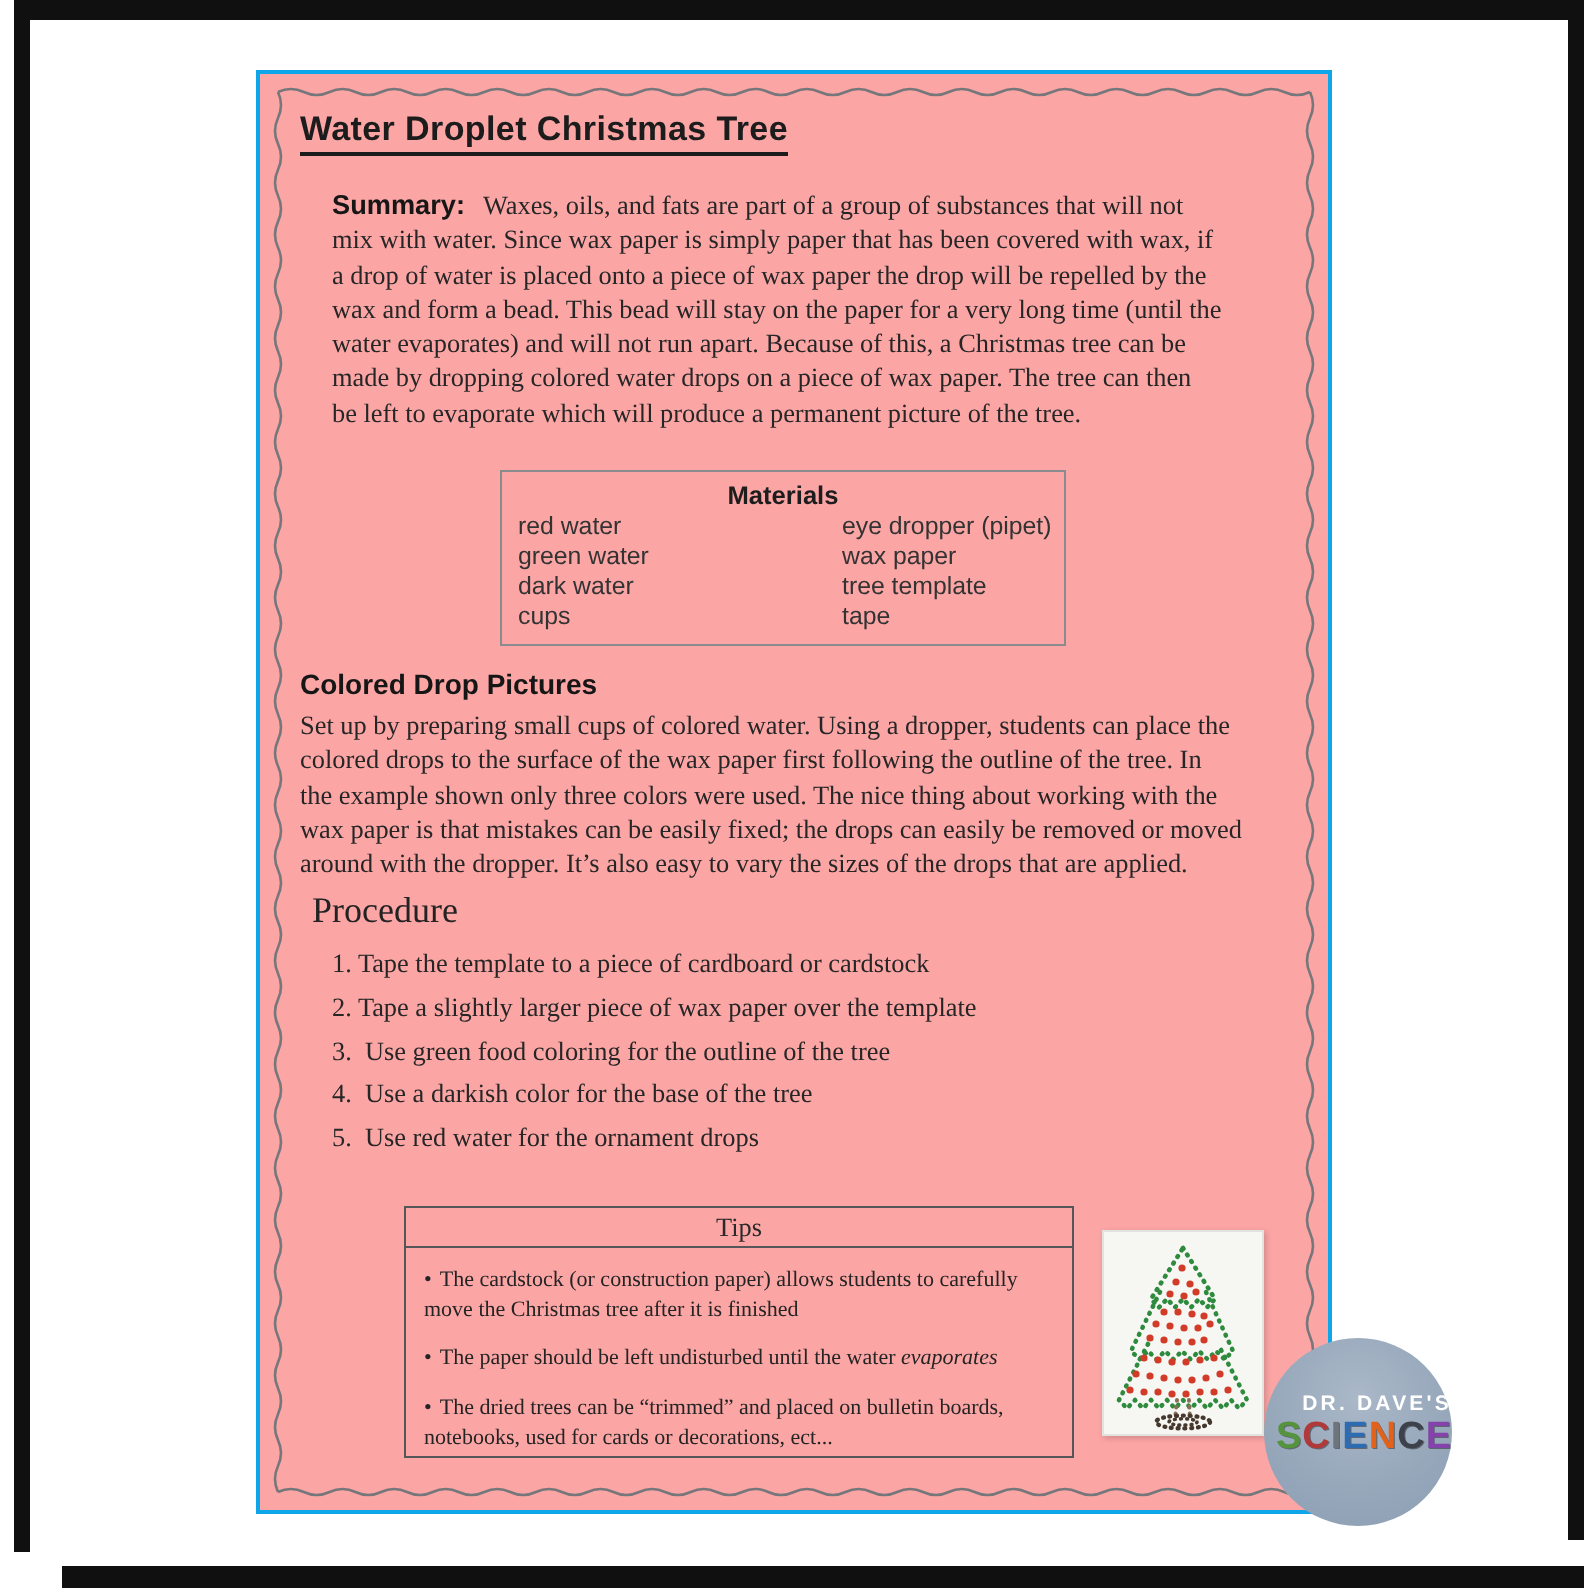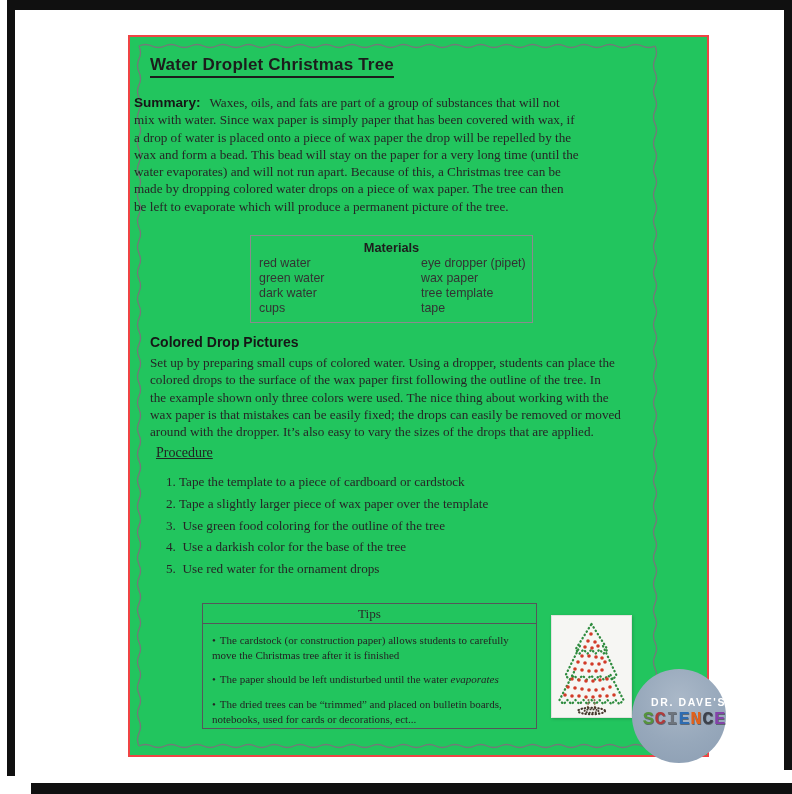--- a/index.html
+++ b/index.html
@@ -10,31 +10,31 @@
   
   .frame{position:absolute;background:#101010;}
   #frame-top{left:7px;top:0;width:785px;height:10px;}
   #frame-left{left:7px;top:0;width:8px;height:776px;}
   #frame-right{left:784px;top:0;width:8px;height:770px;}
   #frame-bottom{left:31px;top:783px;width:761px;height:11px;}
 
   
   #page{
     position:absolute;left:128px;top:35px;width:534px;height:718px;
-    background:#22c55e;border:2px solid #ef4444;padding-left:43px;
+    background:#fca5a5;border:2px solid #0ea5e9;
   }
   #wavy-border{position:absolute;left:0;top:0;width:534px;height:718px;pointer-events:none;}
 
   .abs{position:absolute;}
   #doc-title{
     left:20px;top:18px;font-family:"Liberation Sans",sans-serif;
     font-weight:bold;font-size:17px;color:#1c1c1c;
     border-bottom:2.2px solid #1c1c1c;padding-bottom:1px;letter-spacing:.2px;
   }
-  #summary-par{left:4px;top:57px;width:516px;font-size:13.2px;line-height:17.3px;white-space:pre-line;}
+  #summary-par{left:36px;top:57px;width:516px;font-size:13.2px;line-height:17.3px;white-space:pre-line;}
   #summary-par .lbl{
     font-family:"Liberation Sans",sans-serif;font-weight:bold;font-size:13.6px;
     color:#161616;margin-right:9px;white-space:normal;
   }
   
   #materials-box{
     left:120px;top:198px;width:281px;height:86px;
     border:1.4px solid #8a8b8e;font-family:"Liberation Sans",sans-serif;
     font-size:12.4px;color:#333;
   }
@@ -42,21 +42,21 @@
   #materials-cols{display:flex;padding-left:8px;}
   .mat-col{white-space:pre-line;line-height:14.9px;}
   .mat-col.c1{width:162px;}
 
   #colored-heading{
     left:20px;top:297px;font-family:"Liberation Sans",sans-serif;
     font-weight:bold;font-size:14px;color:#161616;
   }
   #colored-par{left:20px;top:317px;width:516px;font-size:13.2px;line-height:17.3px;white-space:pre-line;}
 
-  #procedure-heading{left:26px;top:408px;font-size:14px;color:#232323;text-decoration:underline;}
+  #procedure-heading{left:26px;top:408px;font-size:18px;color:#232323;}
   #procedure-steps{left:36px;top:434px;width:400px;font-size:13.2px;line-height:21.8px;white-space:pre-wrap;}
 
   #side-note{left:394px;top:436px;width:130px;font-size:12.5px;line-height:21.4px;white-space:pre-line;color:#2a2a2a;}
 
   
   #tips-box{left:58px;top:566px;width:333px;height:124px;border:1.4px solid #55565a;margin-left:14px;}
   #tips-header{height:19px;border-bottom:1.4px solid #55565a;text-align:center;font-size:13.2px;line-height:19px;color:#2a2a2a;}
   #tips-body{padding:9px 8px 0 9px;}
   .tip{font-size:11px;line-height:15.2px;margin-bottom:9px;white-space:pre-line;color:#242424;}
   .tip .bullet{margin-right:4px;}
@@ -72,21 +72,21 @@
 
   
   #logo-circle{
     position:absolute;left:632px;top:669px;width:94px;height:94px;border-radius:50%;
     background:radial-gradient(circle at 50% 32%, #aab8c8 0%, #97a8bb 55%, #8c9eb3 100%);
     z-index:4;text-align:right;font-family:"Liberation Sans",sans-serif;
   }
   #logo-line1{
     margin-top:27px;color:#ffffff;font-weight:bold;font-size:10.5px;letter-spacing:1.6px;
   }
-  #science-word{margin-top:1px;font-weight:bold;font-size:19px;letter-spacing:.5px;line-height:20px;font-family:Liberation Mono, monospace;}
+  #science-word{margin-top:1px;font-weight:bold;font-size:19px;letter-spacing:.5px;line-height:20px;}
   .sci-letter{text-shadow:0.6px 0.6px 0 rgba(20,20,20,.45);}
 </style>
 </head>
 <body>
 
 <div class="frame" id="frame-top"></div>
 <div class="frame" id="frame-left"></div>
 <div class="frame" id="frame-right"></div>
 <div class="frame" id="frame-bottom"></div>
 

